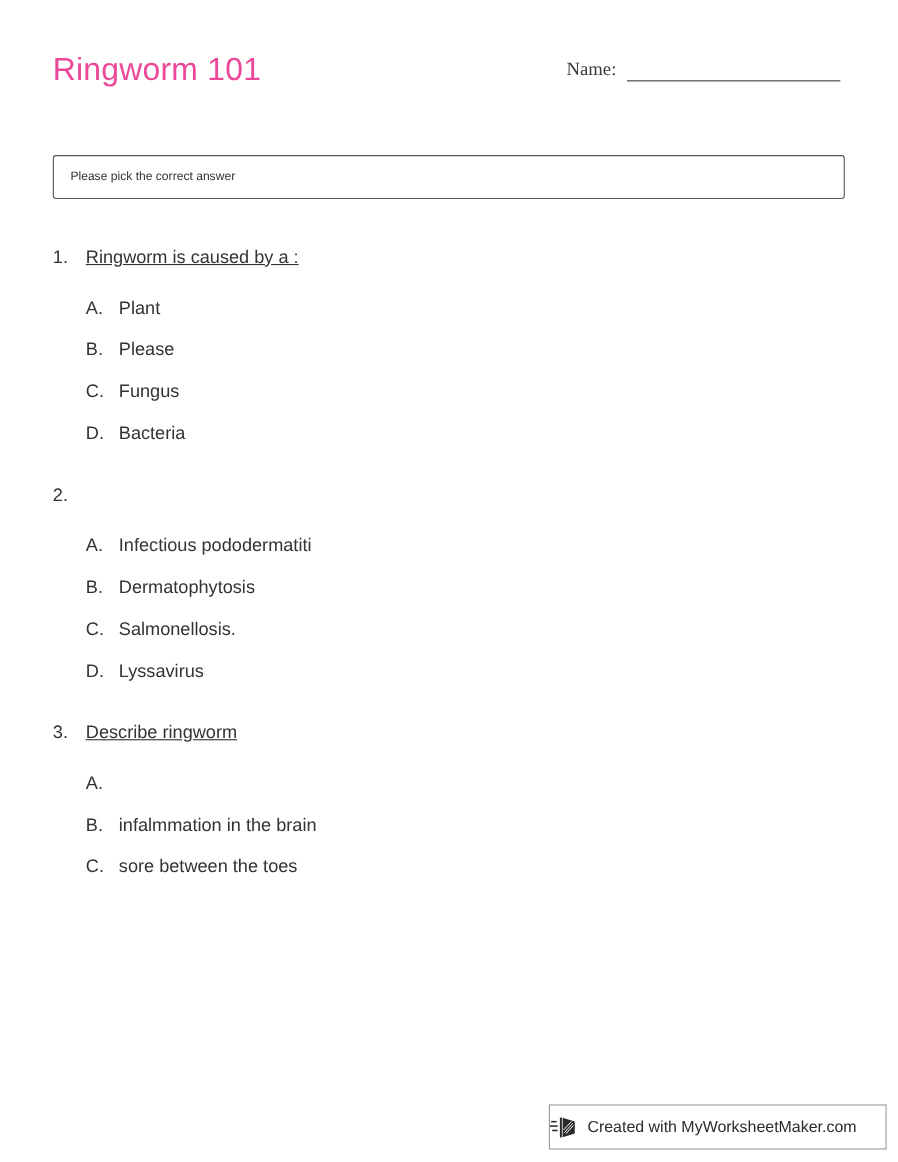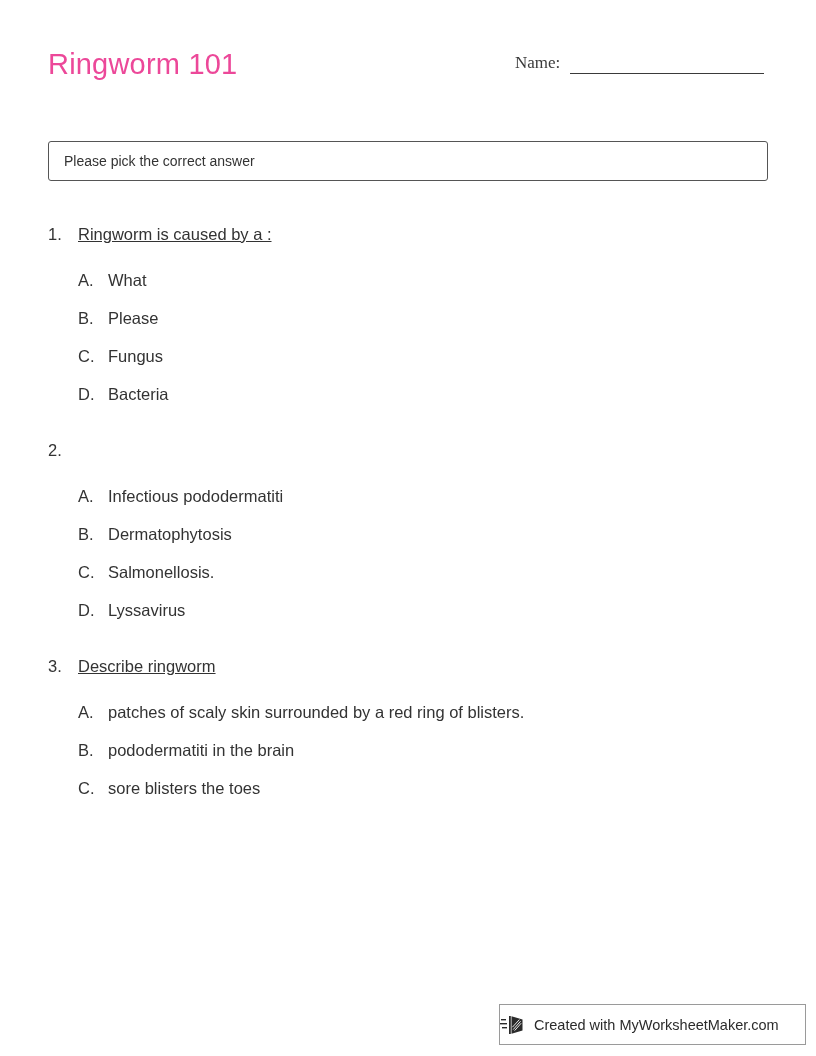--- a/index.html
+++ b/index.html
@@ -73,21 +73,21 @@
     height: 40px;
     border: 1px solid #555555;
     border-radius: 3px;
     box-sizing: border-box;
     background: #ffffff;
     display: flex;
     align-items: center;
   }
   .instruction-text {
     padding-left: 15px;
-    font-size: 14px;
+    font-size: 11px;
     color: #333333;
     line-height: 20px;
   }
 
   
   .questions {
     position: absolute;
     left: 48px;
     top: 222px;
     width: 730px;
@@ -183,21 +183,21 @@
   <div class="questions">
 
     <div class="question-block">
       <div class="question-stem">
         <span class="question-number">1.</span>
         <span class="question-text">Ringworm is caused by a :</span>
       </div>
       <ul class="options">
         <li class="option-row">
           <span class="option-letter">A.</span>
-          <span class="option-text">What</span>
+          <span class="option-text">Plant</span>
         </li>
         <li class="option-row">
           <span class="option-letter">B.</span>
           <span class="option-text">Please</span>
         </li>
         <li class="option-row">
           <span class="option-letter">C.</span>
           <span class="option-text">Fungus</span>
         </li>
         <li class="option-row">
@@ -232,29 +232,28 @@
     </div>
 
     <div class="question-block">
       <div class="question-stem">
         <span class="question-number">3.</span>
         <span class="question-text">Describe ringworm</span>
       </div>
       <ul class="options">
         <li class="option-row">
           <span class="option-letter">A.</span>
-          <span class="option-text">patches of scaly skin surrounded by a red ring of blisters.</span>
         </li>
         <li class="option-row">
           <span class="option-letter">B.</span>
-          <span class="option-text">pododermatiti in the brain</span>
+          <span class="option-text">infalmmation in the brain</span>
         </li>
         <li class="option-row">
           <span class="option-letter">C.</span>
-          <span class="option-text">sore blisters the toes</span>
+          <span class="option-text">sore between the toes</span>
         </li>
       </ul>
     </div>
 
   </div>
 
   <div class="footer-badge">
     <svg class="footer-logo" viewBox="0 0 26 22" aria-hidden="true">
       <g fill="#2b2b2b">
         <rect x="1" y="5" width="5" height="1.4"></rect>

